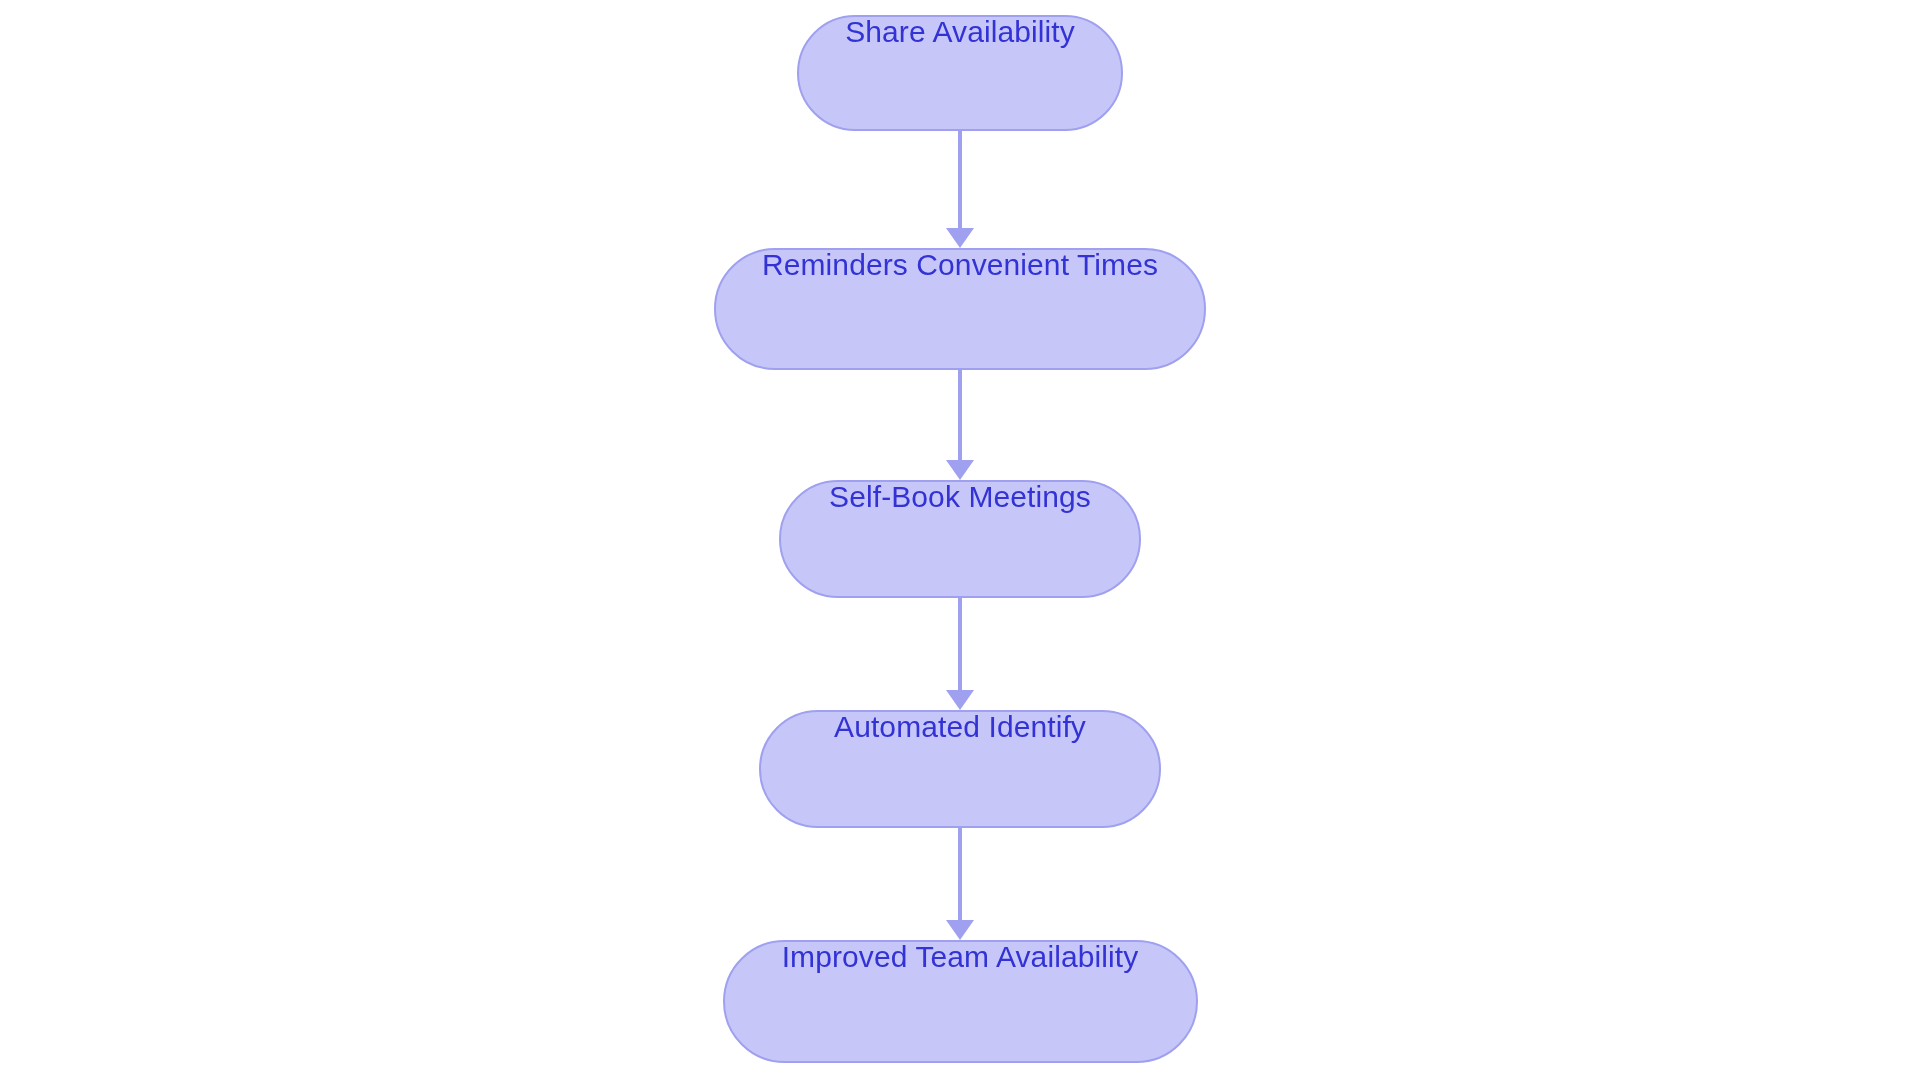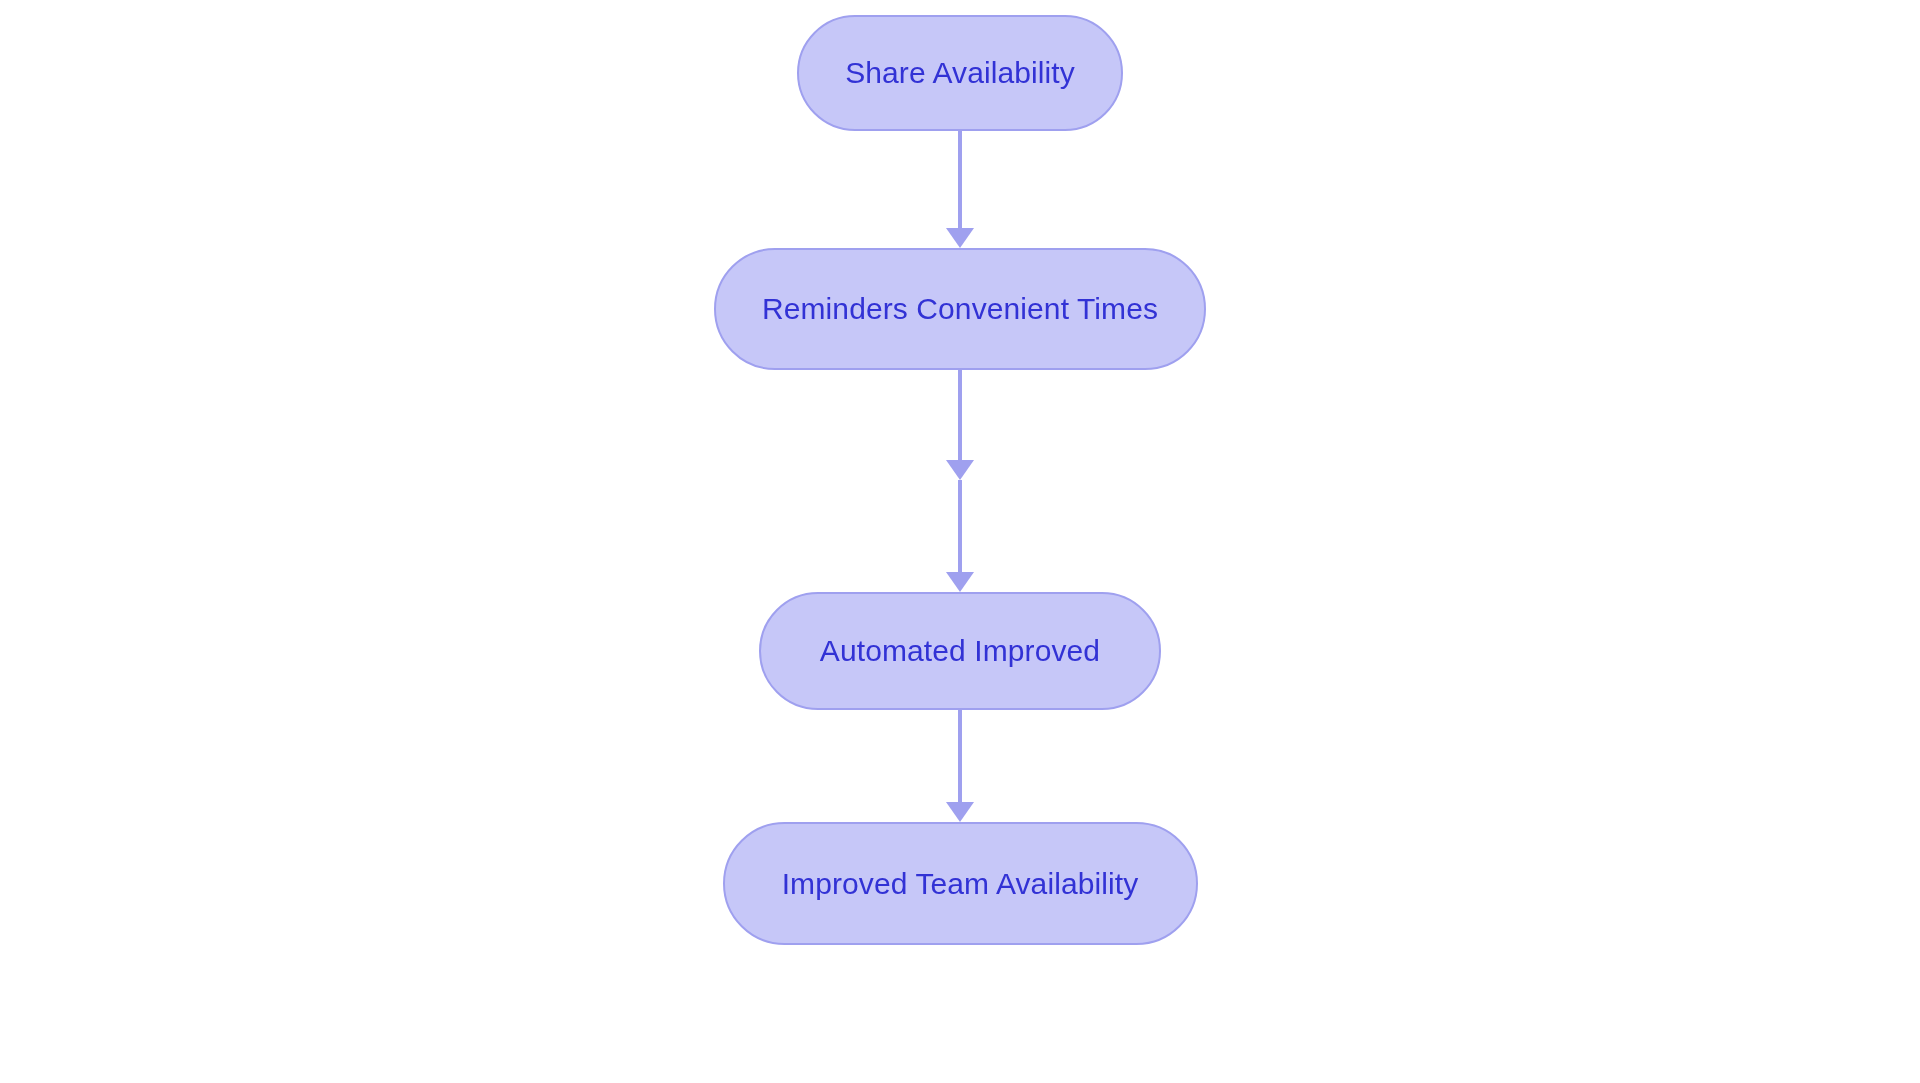--- a/index.html
+++ b/index.html
@@ -28,21 +28,21 @@
     width: 1920px;
     height: 1083px;
     display: flex;
     flex-direction: column;
     align-items: center;
   }
 
   .node {
     box-sizing: border-box;
     display: flex;
-    align-items: center;
+    align-items: flex-start;
     justify-content: center;
     background: #c6c7f8;
     border: 2px solid #9fa0ef;
     border-radius: 9999px;
     color: #3232d5;
     font-size: 30px;
     font-weight: 400;
     letter-spacing: 0.1px;
     line-height: 1;
     white-space: nowrap;
@@ -118,28 +118,31 @@
 
     <div class="node node-2">
       <span class="node-label">Reminders Convenient Times</span>
     </div>
 
     <div class="connector connector-2">
       <div class="shaft"></div>
       <div class="arrowhead"></div>
     </div>
 
+    <div class="node node-3">
+      <span class="node-label">Self-Book Meetings</span>
+    </div>
 
     <div class="connector connector-3">
       <div class="shaft"></div>
       <div class="arrowhead"></div>
     </div>
 
     <div class="node node-4">
-      <span class="node-label">Automated Improved</span>
+      <span class="node-label">Automated Identify</span>
     </div>
 
     <div class="connector connector-4">
       <div class="shaft"></div>
       <div class="arrowhead"></div>
     </div>
 
     <div class="node node-5">
       <span class="node-label">Improved Team Availability</span>
     </div>

